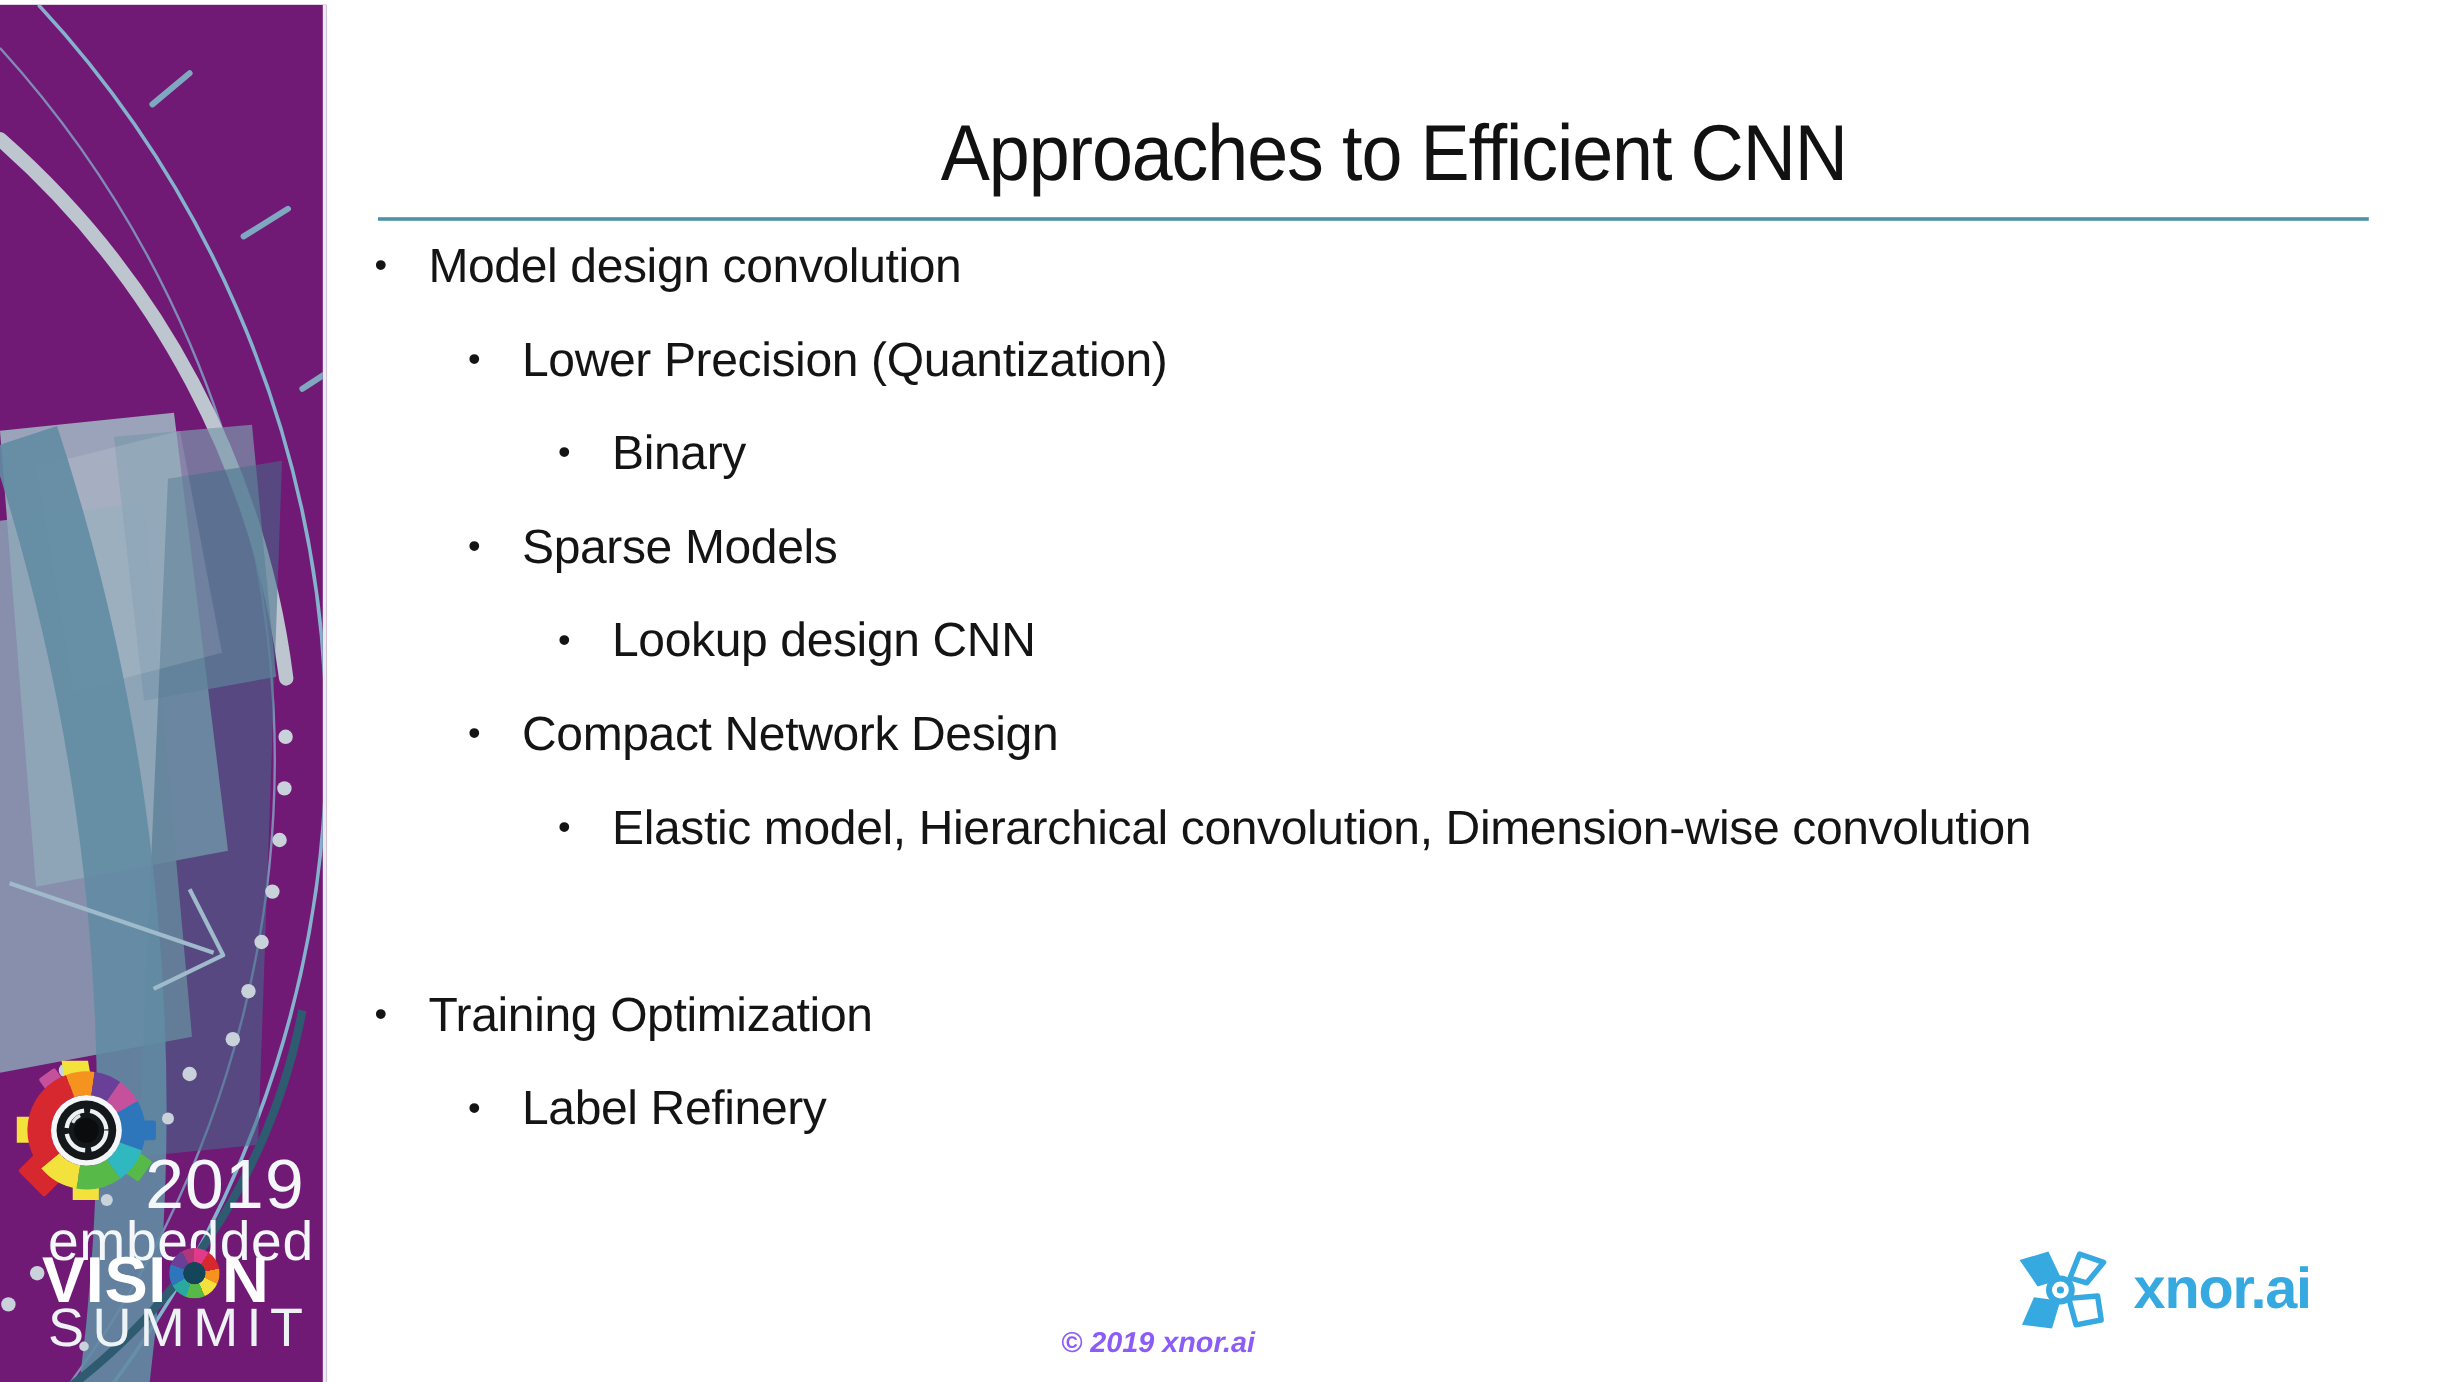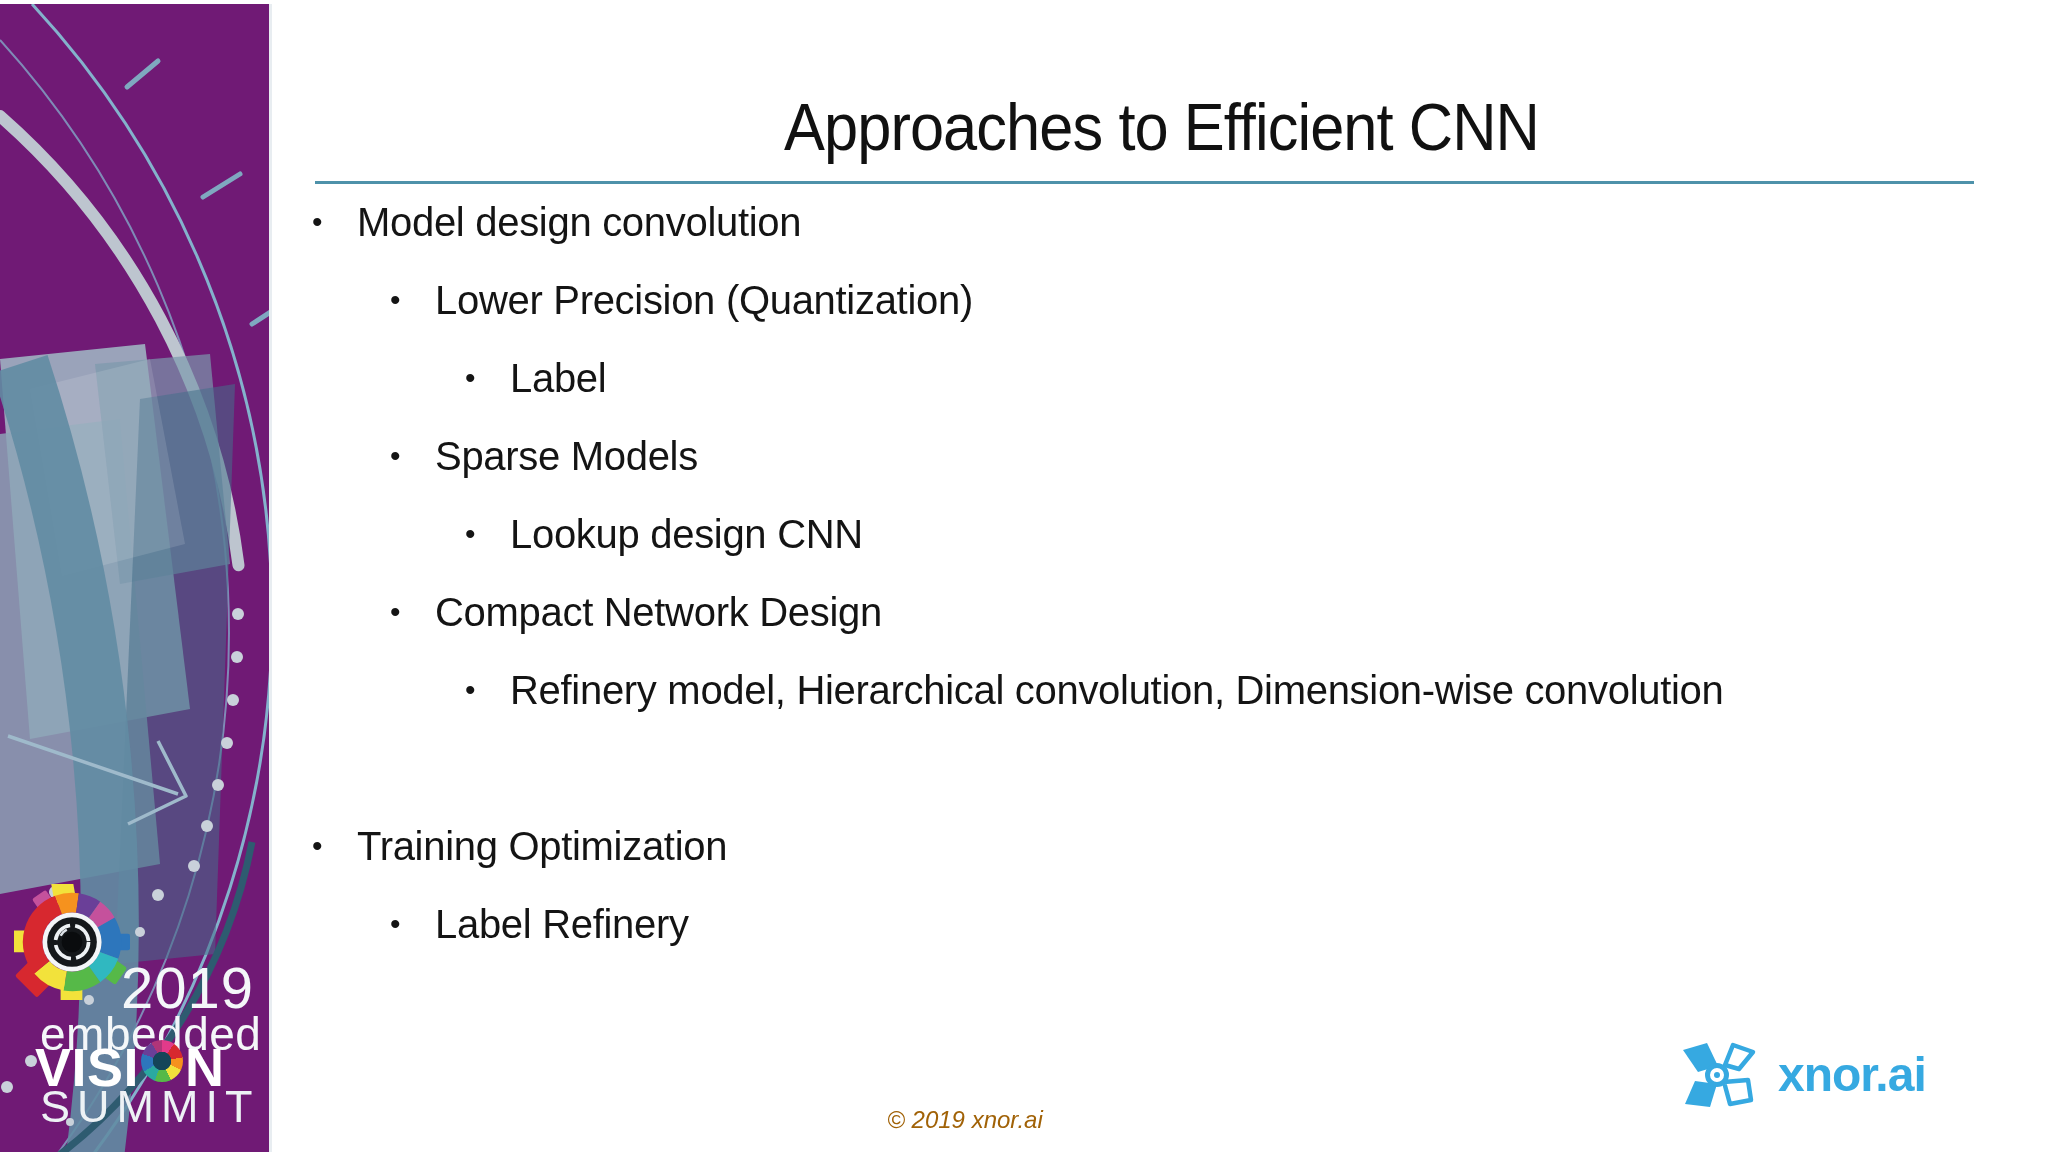--- a/index.html
+++ b/index.html
@@ -47,21 +47,21 @@
   .bullet .dot{flex:0 0 45px;font-size:30px;line-height:1;}
   .bullet .txt{white-space:nowrap;}
   .level-1{padding-left:37px;}
   .level-2{padding-left:115px;}
   .level-3{padding-left:190px;}
   .bold .txt{font-weight:400;}
   .spaced{margin-top:78px;}
 
   .footer{
     position:absolute;top:1106px;left:690px;transform:translateX(-50%);
-    font-size:24px;font-style:italic;color:#a16207;white-space:nowrap;
+    font-size:24px;font-style:italic;color:#8b5cf6;white-space:nowrap;font-weight:bold;
   }
 
   .xnor{position:absolute;left:1405px;top:1040px;display:flex;align-items:center;gap:22px;}
   .xnor-mark{width:76px;height:70px;}
   .xnor-word{font-size:48px;font-weight:700;color:#36A9E1;letter-spacing:-1px;line-height:1;}
 </style>
 </head>
 <body>
 
 <div class="slide">
@@ -179,37 +179,37 @@
         <div class="bullet level-1">
           <span class="dot">•</span>
           <span class="txt">Model design convolution</span>
         </div>
         <div class="bullet level-2">
           <span class="dot">•</span>
           <span class="txt">Lower Precision (Quantization)</span>
         </div>
         <div class="bullet level-3">
           <span class="dot">•</span>
-          <span class="txt">Label</span>
+          <span class="txt">Binary</span>
         </div>
         <div class="bullet level-2">
           <span class="dot">•</span>
           <span class="txt">Sparse Models</span>
         </div>
         <div class="bullet level-3">
           <span class="dot">•</span>
           <span class="txt">Lookup design CNN</span>
         </div>
         <div class="bullet level-2">
           <span class="dot">•</span>
           <span class="txt">Compact Network Design</span>
         </div>
         <div class="bullet level-3">
           <span class="dot">•</span>
-          <span class="txt">Refinery model, Hierarchical convolution, Dimension-wise convolution</span>
+          <span class="txt">Elastic model, Hierarchical convolution, Dimension-wise convolution</span>
         </div>
         <div class="bullet level-1 spaced">
           <span class="dot">•</span>
           <span class="txt">Training Optimization</span>
         </div>
         <div class="bullet level-2 bold">
           <span class="dot">•</span>
           <span class="txt">Label Refinery</span>
         </div>
       </div>

